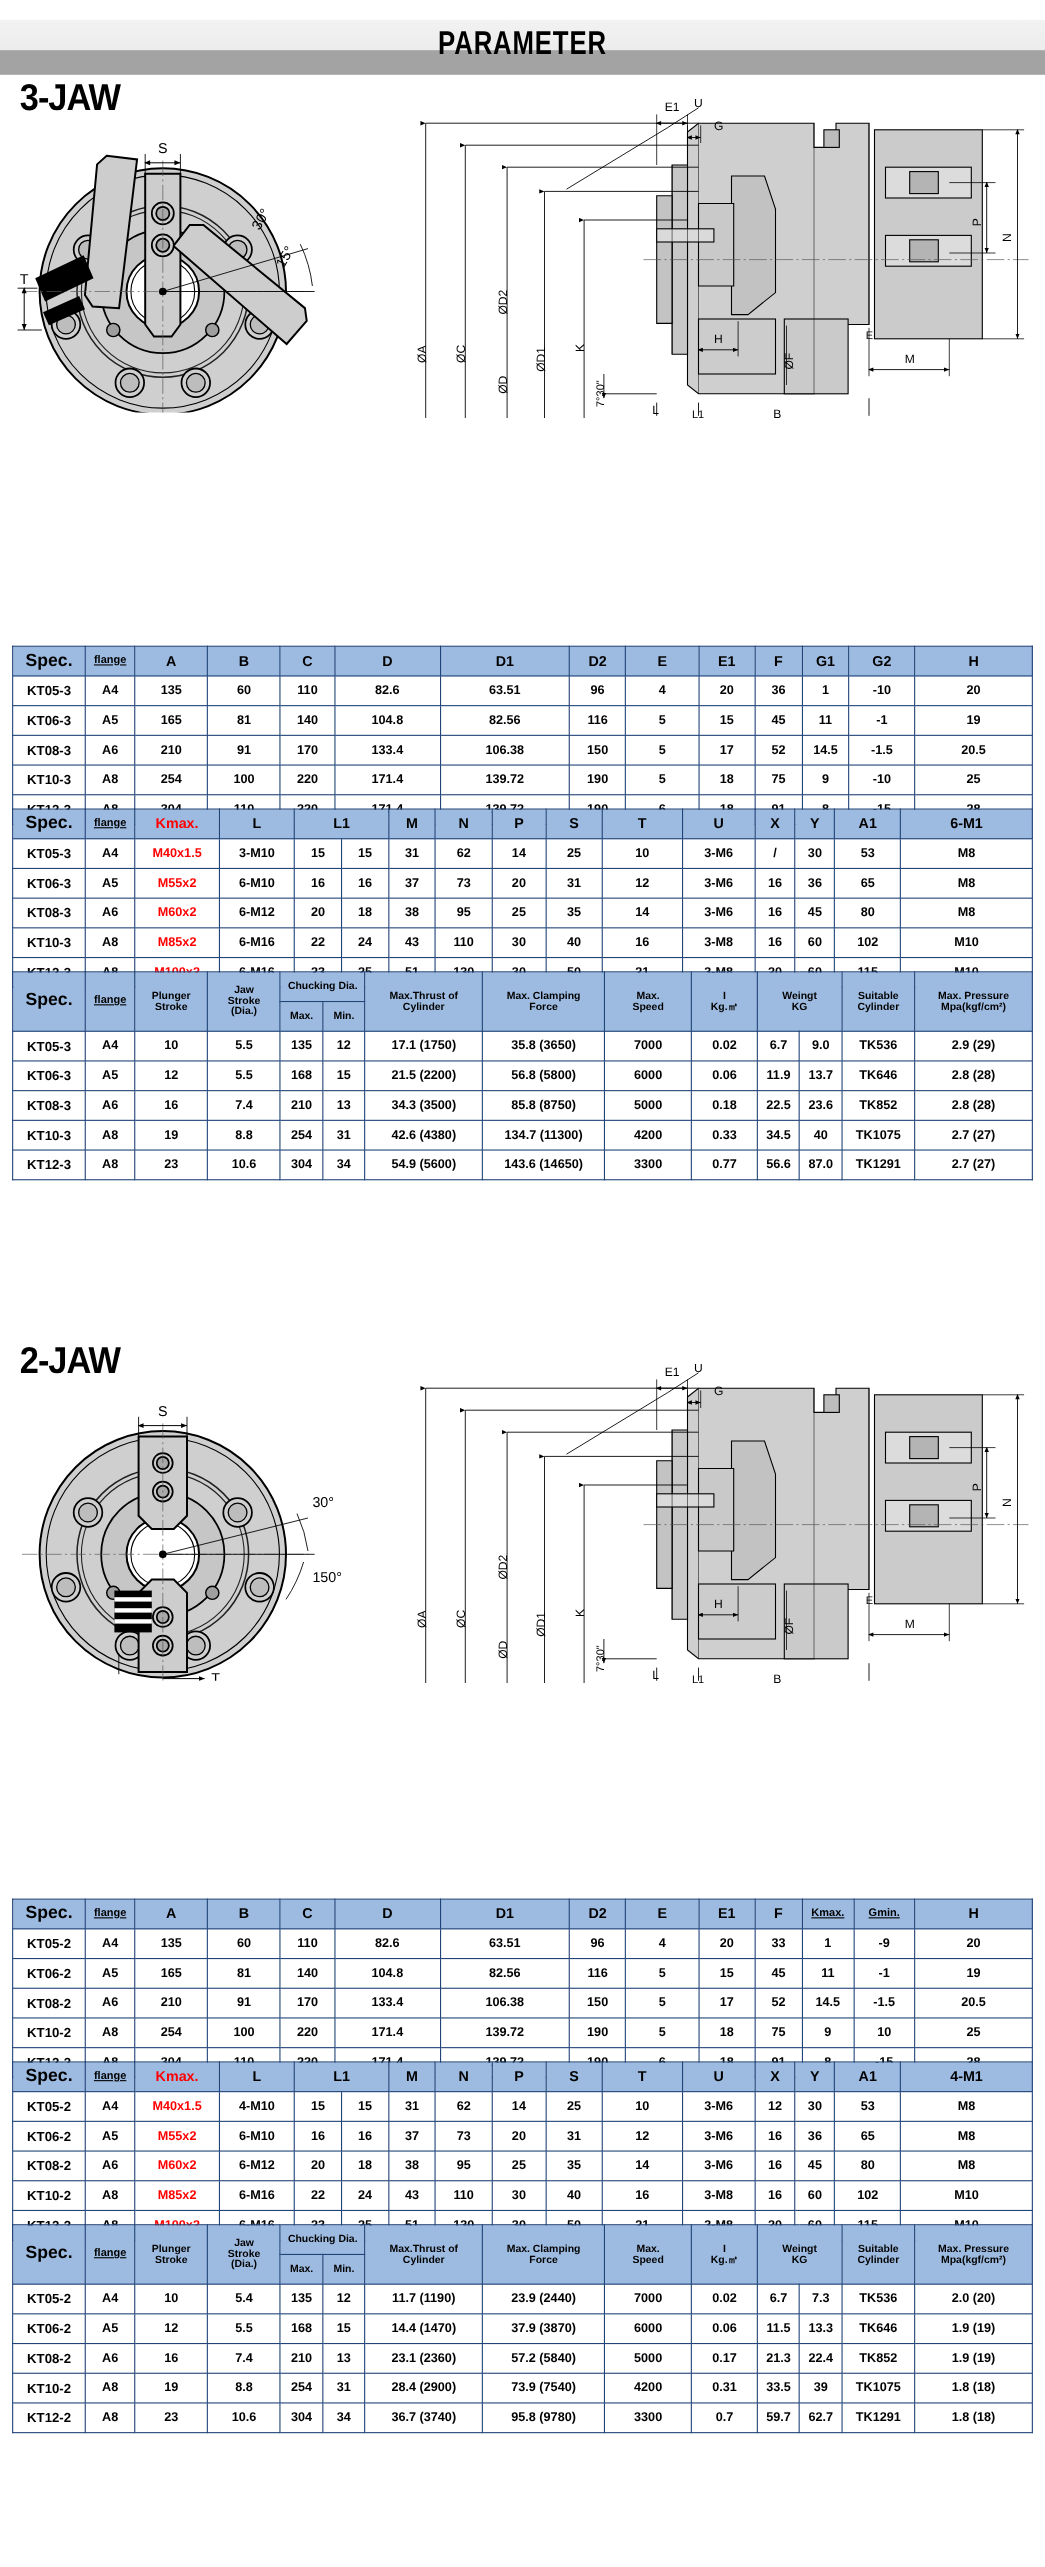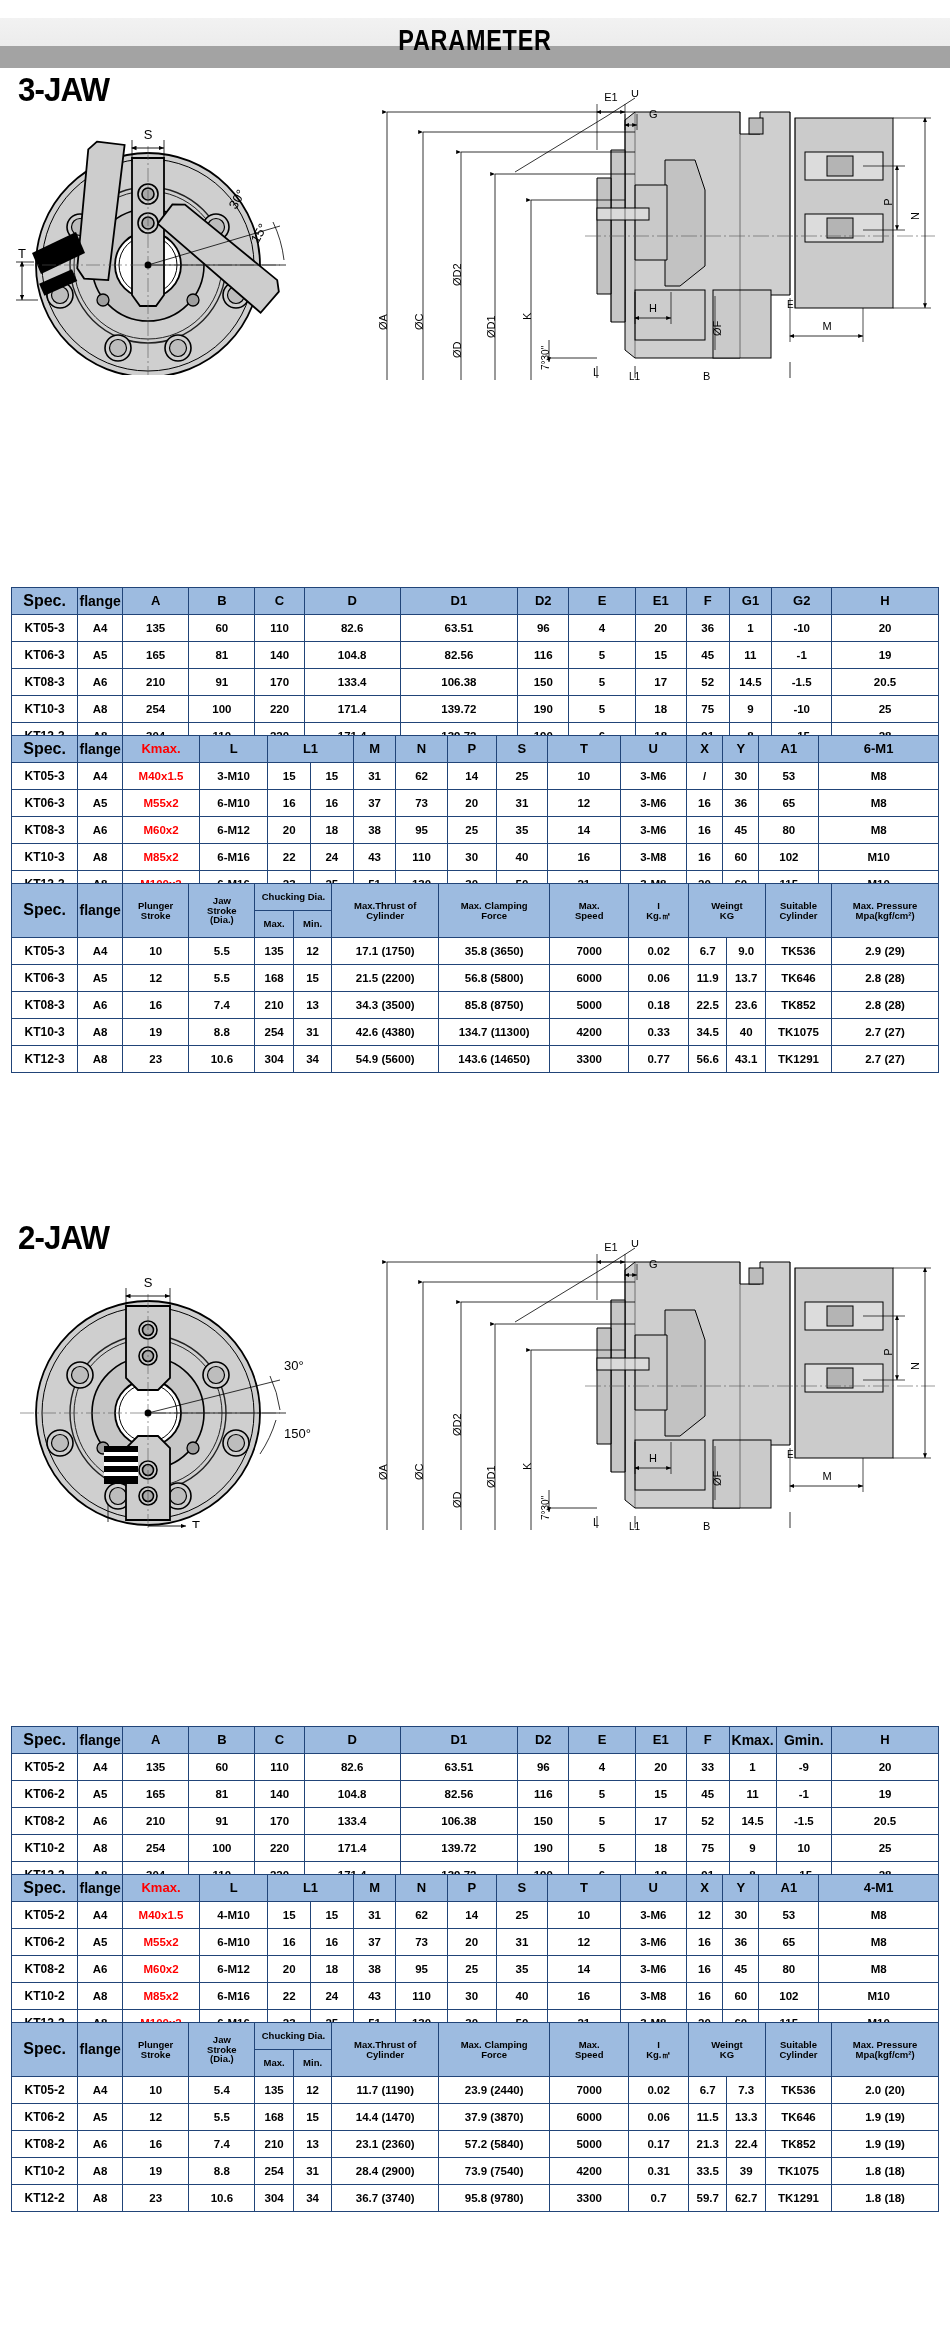--- a/index.html
+++ b/index.html
@@ -48,21 +48,21 @@
     font-weight:bold;
     height:26px;
     background:#fff;
     transform-origin:center;
   }
   table.spec th{
     background:#9DBBE0;
     font-size:13px;
   }
   table.spec th.small{font-size:9.5px;}
-  table.spec th.tiny{font-size:14px;}
+  table.spec th.tiny{font-size:10px;text-decoration:underline;}
   table.spec th.spec-cell{font-size:16px;}
   table.spec td.specid{font-size:12px;}
   td.kmaxv{color:#ff0000;font-size:14px;margin-top:36px;}
   th.kmax{background:#ffff00;color:#ff0000;font-size:15px;}
   .grp th{padding:1px 0;}
 
   .tbl-wrap{position:absolute;left:11px;}
 
   
   .draw{position:absolute;}
@@ -665,21 +665,21 @@
             <td>A8</td>
             <td>23</td>
             <td>10.6</td>
             <td>304</td>
             <td>34</td>
             <td>54.9  (5600)</td>
             <td>143.6  (14650)</td>
             <td>3300</td>
             <td>0.77</td>
             <td>56.6</td>
-            <td>43.1</td>
+            <td>87.0</td>
             <td>TK1291</td>
             <td>2.7 (27)</td>
           </tr>
         </tbody>
     </table>
   </div>
 
   <div class="sect-title" style="left:18px;top:1218px;">2-JAW</div>
 
   <div class="draw" style="left:8px;top:1258px;">

